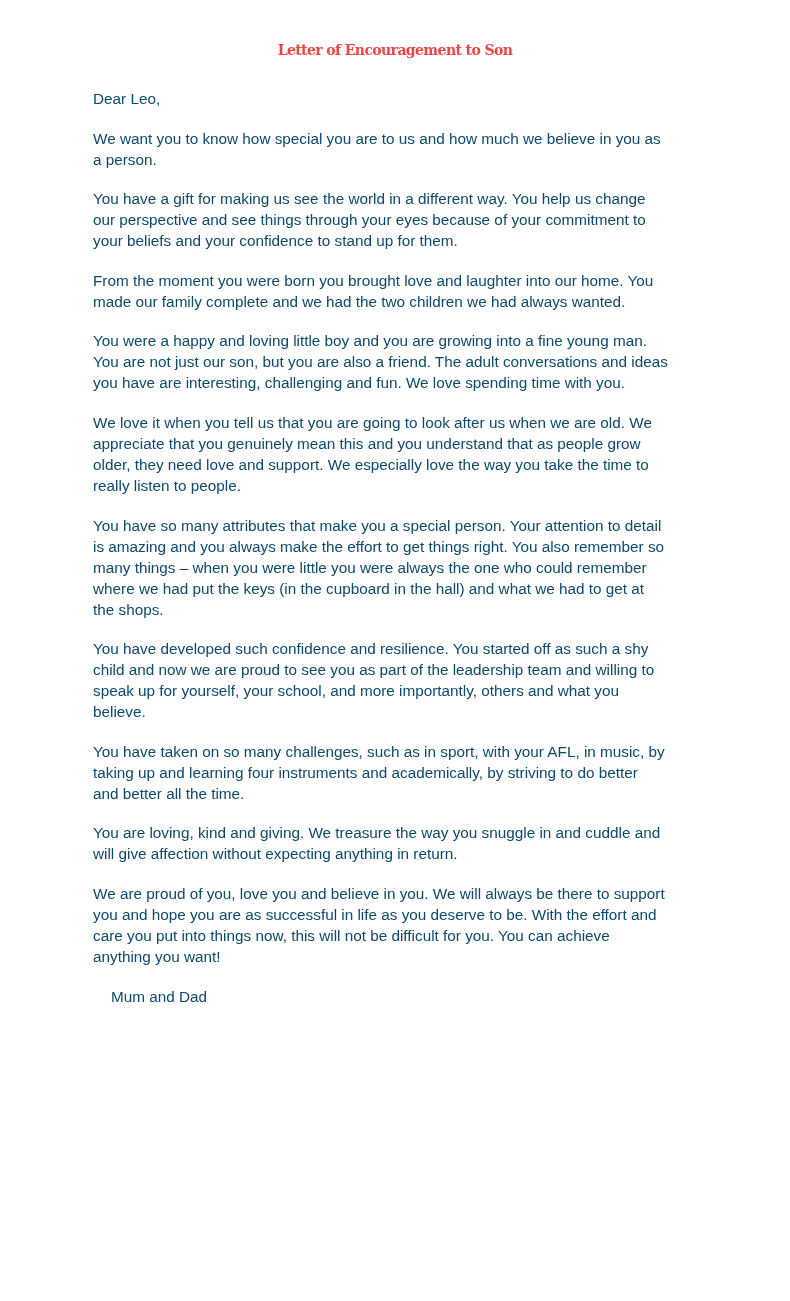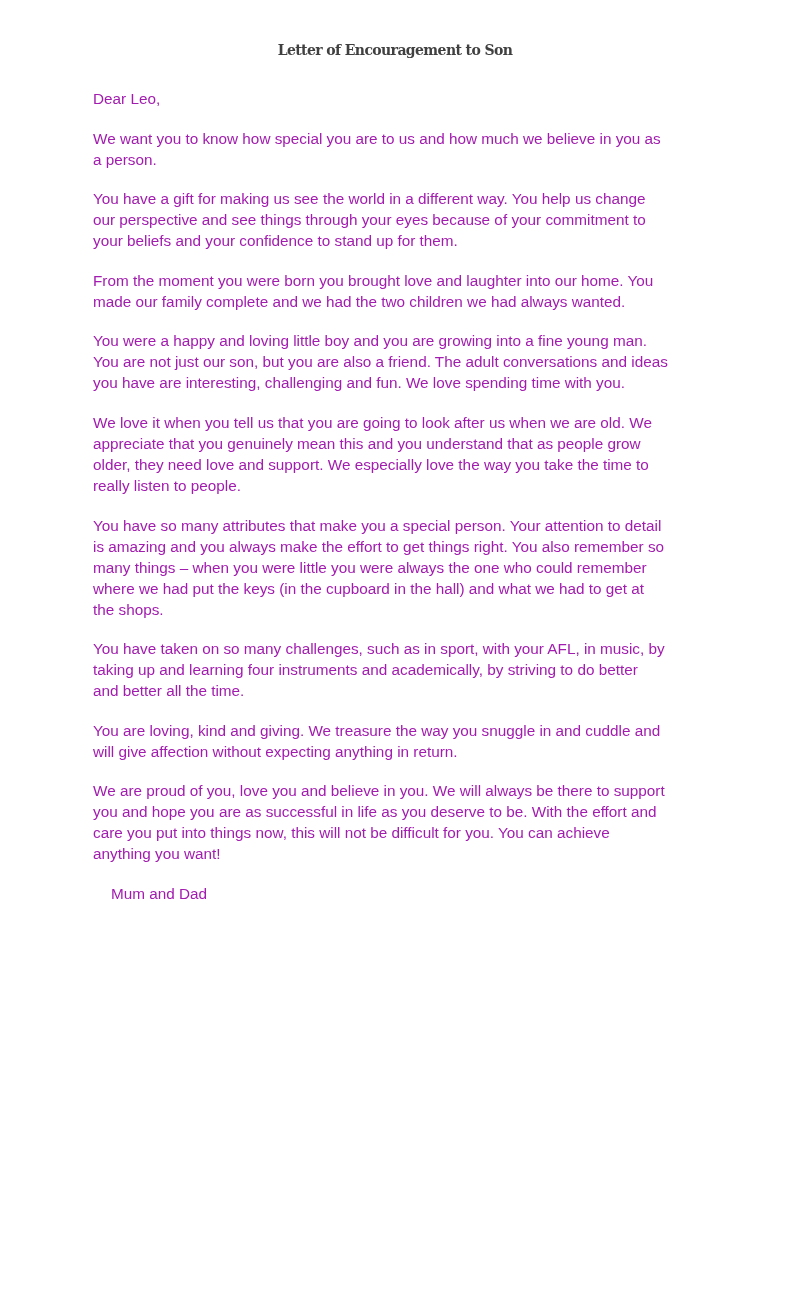--- a/index.html
+++ b/index.html
@@ -25,31 +25,31 @@
     .title {
       position: absolute;
       top: 42px;
       left: 0;
       width: 790px;
       text-align: center;
       font-family: "DejaVu Serif", "Liberation Serif", serif;
       font-weight: bold;
       font-size: 14px;
       letter-spacing: -0.6px;
-      color: #404040;
+      color: #ef4444;
     }
     .body {
       position: absolute;
       left: 93px;
       top: 88px;
       width: 620px;
       font-family: "Liberation Sans", "DejaVu Sans", sans-serif;
       font-size: 15.3px;
       line-height: 21px;
-      color: #a21caf;
+      color: #0c4a6e;
     }
     .para {
       margin: 0 0 18.6px 0;
       white-space: pre-line;
     }
     .salutation {
       margin: 0 0 18.6px 0;
     }
     .closing {
       margin: 0 0 18.6px 0;
@@ -79,20 +79,24 @@
 you have are interesting, challenging and fun. We love spending time with you.</p>
     <p class="para">We love it when you tell us that you are going to look after us when we are old. We
 appreciate that you genuinely mean this and you understand that as people grow
 older, they need love and support. We especially love the way you take the time to
 really listen to people.</p>
     <p class="para">You have so many attributes that make you a special person. Your attention to detail
 is amazing and you always make the effort to get things right. You also remember so
 many things – when you were little you were always the one who could remember
 where we had put the keys (in the cupboard in the hall) and what we had to get at
 the shops.</p>
+    <p class="para">You have developed such confidence and resilience. You started off as such a shy
+child and now we are proud to see you as part of the leadership team and willing to
+speak up for yourself, your school, and more importantly, others and what you
+believe.</p>
     <p class="para">You have taken on so many challenges, such as in sport, with your AFL, in music, by
 taking up and learning four instruments and academically, by striving to do better
 and better all the time.</p>
     <p class="para">You are loving, kind and giving. We treasure the way you snuggle in and cuddle and
 will give affection without expecting anything in return.</p>
     <p class="para">We are proud of you, love you and believe in you. We will always be there to support
 you and hope you are as successful in life as you deserve to be. With the effort and
 care you put into things now, this will not be difficult for you. You can achieve
 anything you want!</p>
 

